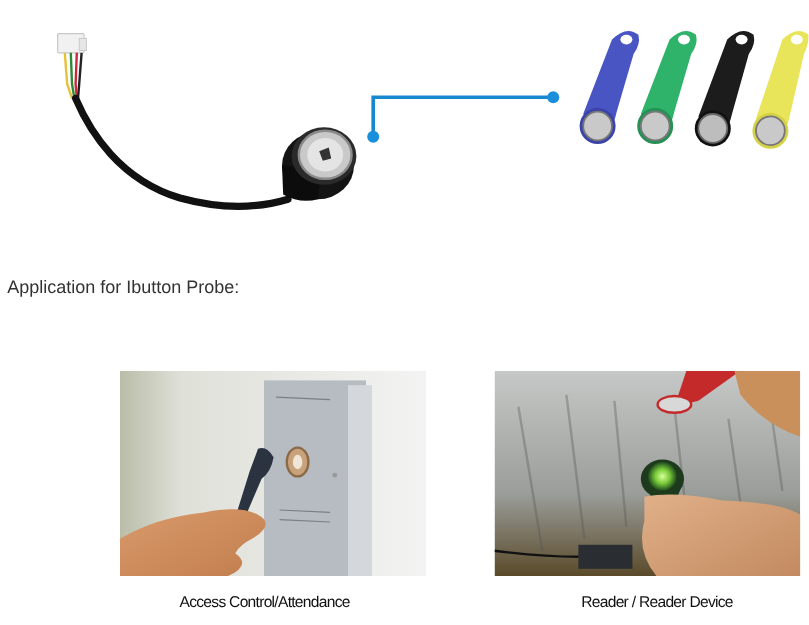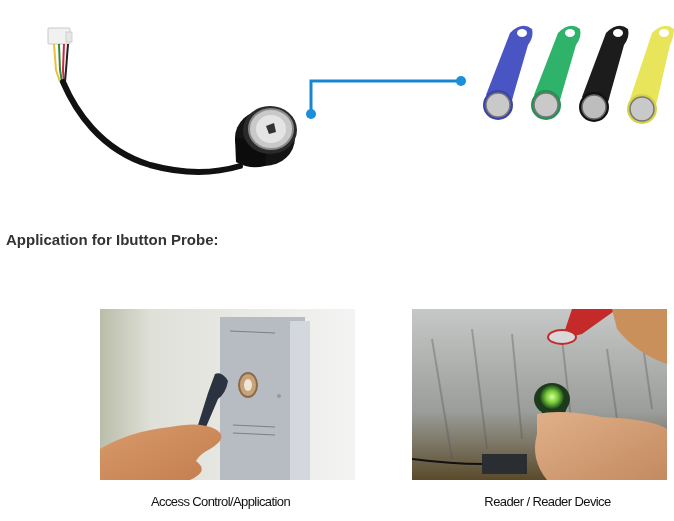--- a/index.html
+++ b/index.html
@@ -6,21 +6,21 @@
   html, body { width: 674px; height: 521px; background: #ffffff; overflow: hidden; }
   body { position: relative; font-family: "Liberation Sans", sans-serif; color: #333; }
 
   .hero { position: absolute; left: 0; top: 0; width: 674px; height: 210px; }
   .probe-svg { position: absolute; left: 30px; top: 20px; width: 290px; height: 180px; }
   .connector-svg { position: absolute; left: 300px; top: 60px; width: 180px; height: 70px; }
   .keys-svg { position: absolute; left: 470px; top: 15px; width: 204px; height: 130px; }
 
   .section-title {
     position: absolute; left: 6px; top: 231px;
-    font-size: 15px; font-weight: bold; color: #333;
+    font-size: 15px; font-weight: normal; color: #333;
     letter-spacing: 0px;
   }
 
   .photo {
     position: absolute; top: 309px; width: 255px; height: 171px; overflow: hidden;
   }
   .photo-access { left: 100px; }
   .photo-reader { left: 412px; }
   .photo svg { width: 100%; height: 100%; display: block; }
 
@@ -115,21 +115,21 @@
     <line x1="130" y1="22" x2="175" y2="24" stroke="#7b7f84" stroke-width="1"></line>
     <line x1="133" y1="116" x2="175" y2="118" stroke="#7b7f84" stroke-width="1"></line>
     <line x1="133" y1="124" x2="175" y2="126" stroke="#7b7f84" stroke-width="1"></line>
     <ellipse cx="148" cy="76" rx="9" ry="12" fill="#c8a27a" stroke="#8b6a48" stroke-width="2"></ellipse>
     <ellipse cx="148" cy="76" rx="4" ry="6" fill="#efe6d8"></ellipse>
     <circle cx="179" cy="87" r="2" fill="#999"></circle>
     <path d="M115 65 Q122 62 128 72 Q126 84 118 90 L106 118 L98 116 L108 84 Z" fill="#2b3240"></path>
     <path d="M0 140 Q30 122 70 118 Q100 112 115 120 Q130 128 110 140 Q100 145 96 152 Q110 162 90 171 L0 171 Z" fill="url(#skin)"></path>
   </svg>
 </div>
-<div class="caption caption-access">Access Control/Application</div>
+<div class="caption caption-access">Access Control/Attendance</div>
 
 <div class="photo photo-reader">
   <svg viewBox="0 0 255 171" preserveAspectRatio="none">
     <defs>
       <linearGradient id="bgR" x1="0" x2="0" y1="0" y2="1">
         <stop offset="0" stop-color="#c5c8c6"></stop>
         <stop offset="0.6" stop-color="#9a9d99"></stop>
         <stop offset="1" stop-color="#5a4a2a"></stop>
       </linearGradient>
       <radialGradient id="glow" cx="0.5" cy="0.5" r="0.5">

